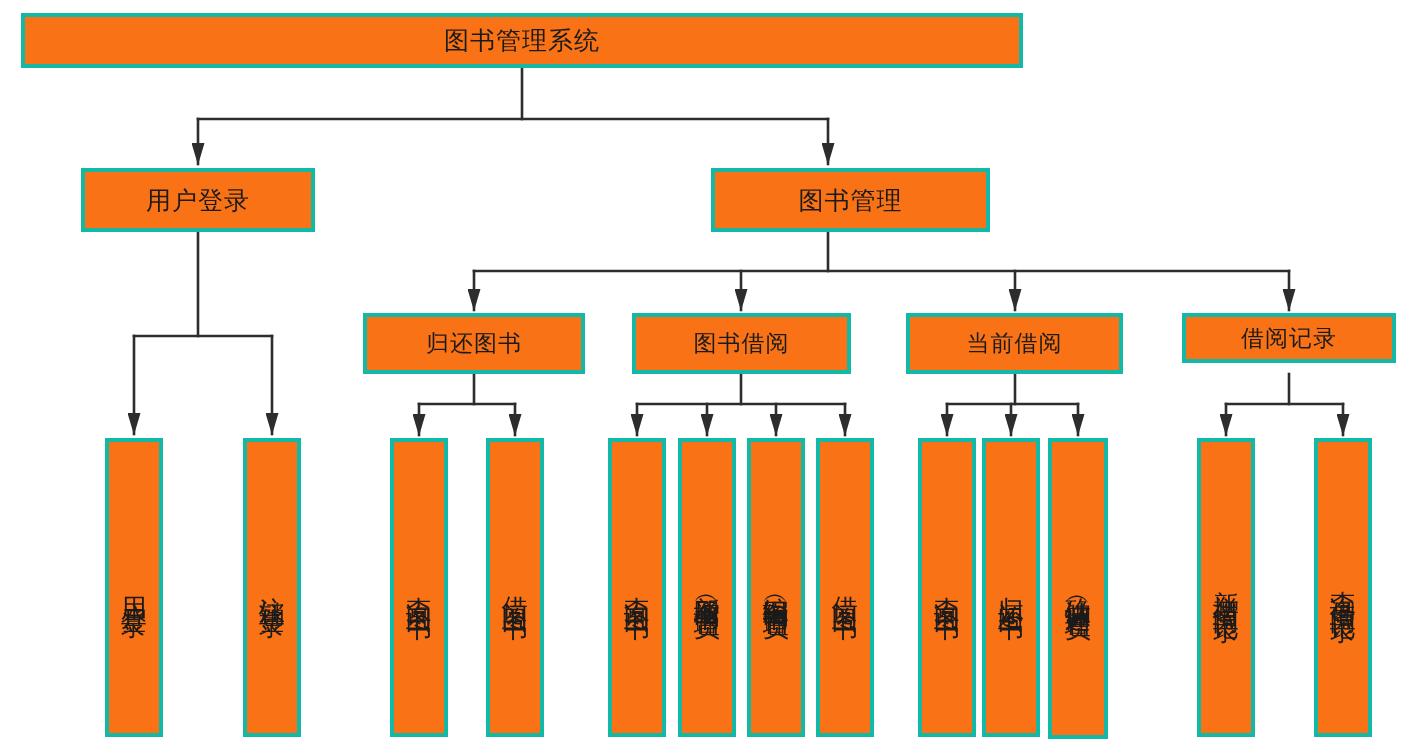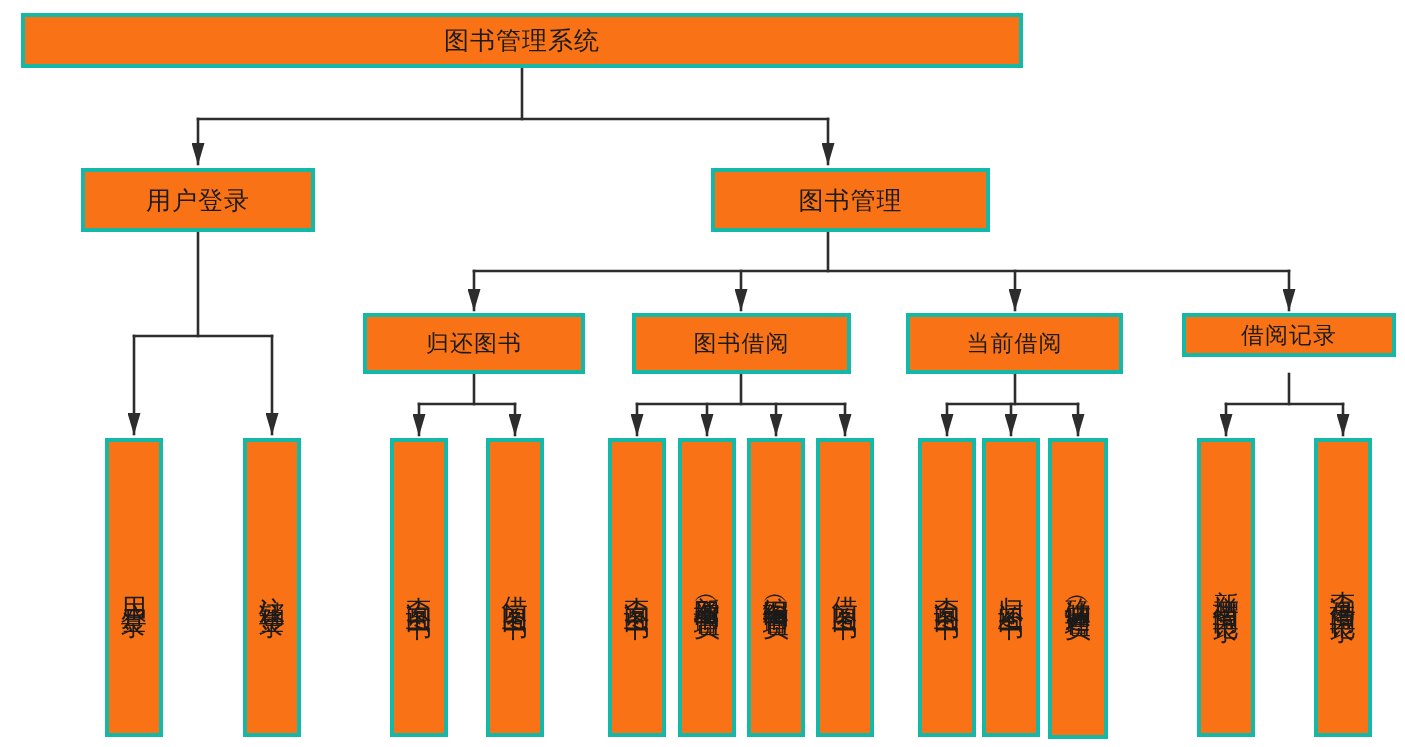--- a/index.html
+++ b/index.html
@@ -121,21 +121,21 @@
 
   <div class="node hbox lvl3" style="left:363px; top:313px; width:222px; height:61px;">
     <span>归还图书</span>
   </div>
   <div class="node hbox lvl3" style="left:632px; top:313px; width:219px; height:61px;">
     <span>图书借阅</span>
   </div>
   <div class="node hbox lvl3" style="left:906px; top:313px; width:217px; height:61px;">
     <span>当前借阅</span>
   </div>
-  <div class="node hbox lvl3" style="left:1182px; top:313px; width:214px; height:44px;">
+  <div class="node hbox lvl3" style="left:1182px; top:313px; width:214px; height:50px;">
     <span>借阅记录</span>
   </div>
 
   <div class="node vbox" style="left:105px; top:438px; width:58px; height:299px;">
     <span class="vtext">用户登录</span>
   </div>
   <div class="node vbox" style="left:243px; top:438px; width:58px; height:299px;">
     <span class="vtext">注销登录</span>
   </div>
 

